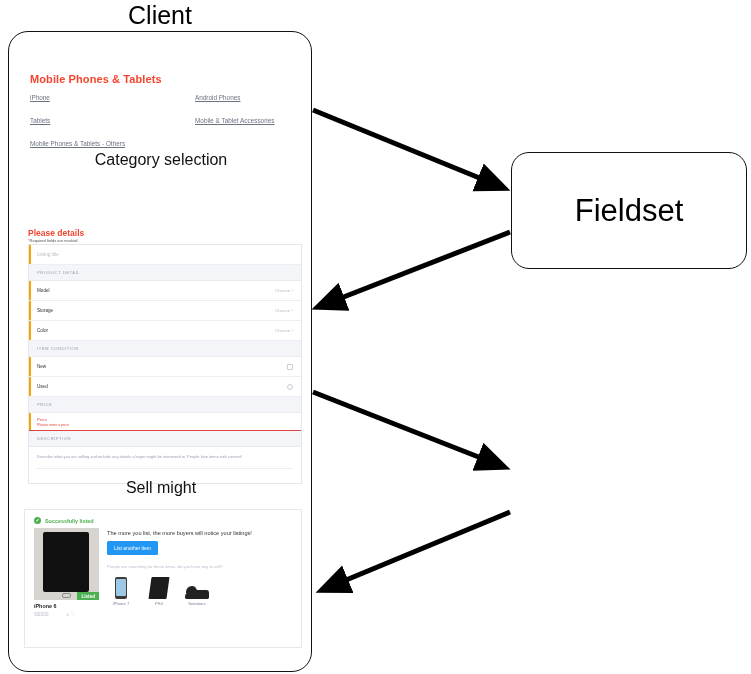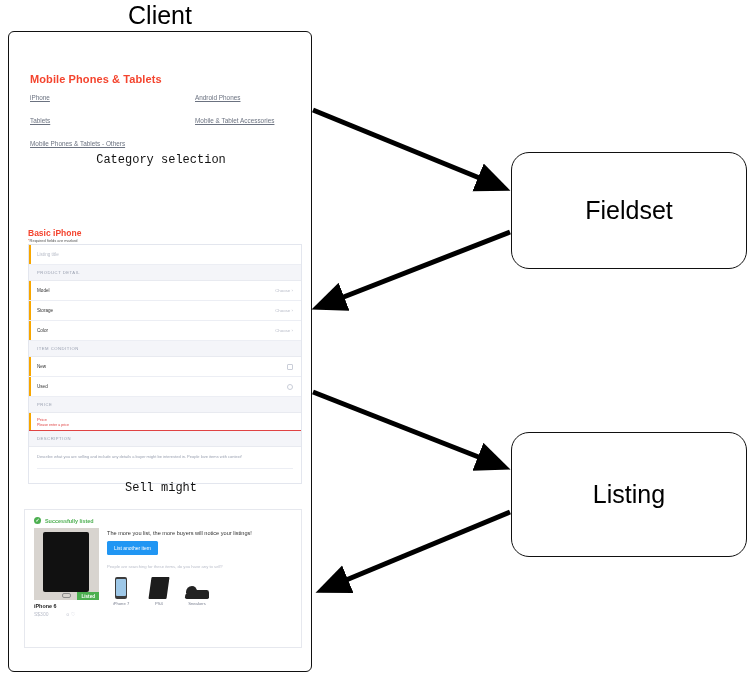--- a/index.html
+++ b/index.html
@@ -15,26 +15,26 @@
 
   
   .diagram-title{
     position:absolute;left:8px;top:0px;width:304px;
     text-align:center;font-size:25px;line-height:30px;color:#000;
   }
 
   
   .phone{
     position:absolute;left:8px;top:31px;width:304px;height:641px;
-    border:1.6px solid #111;border-radius:6px;background:#fff;
+    border:1.6px solid #111;border-radius:20px;background:#fff;
     box-sizing:border-box;overflow:hidden;
   }
 
   .caption{
-    text-align:center;font-size:12px;line-height:18px;color:#111;font-family:Liberation Mono, monospace;
+    text-align:center;font-size:16px;line-height:18px;color:#111;
   }
 
   
   .cat{position:absolute;left:0;top:0;width:304px;}
   .cat-h{
     position:absolute;left:21px;top:41px;font-size:11px;font-weight:bold;
     color:#f4442e;letter-spacing:.1px;
   }
   .cat-links{position:absolute;left:21px;top:58px;width:262px;}
   .cat-col{position:absolute;top:0;width:120px;}
@@ -127,21 +127,21 @@
   .ph7{width:12px;height:22px;background:#3c3c3c;border-radius:2px;position:relative;}
   .ph7:after{content:"";position:absolute;left:1px;top:2px;right:1px;bottom:3px;background:#9ec8e8;border-radius:1px;}
   .ps4{width:18px;height:22px;background:#1d1d1d;transform:skewX(-8deg);border-radius:1px;}
   .shoe{width:24px;height:9px;background:#222;border-radius:9px 3px 2px 2px;position:relative;}
   .shoe:before{content:"";position:absolute;left:1px;top:-4px;width:11px;height:7px;background:#222;border-radius:7px 6px 0 0;}
 
   
   .rbox{
     position:absolute;border:1.6px solid #111;border-radius:18px;background:#fff;
     display:flex;align-items:center;justify-content:center;
-    font-size:25px;color:#000;box-sizing:border-box;
+    font-size:31px;color:#000;box-sizing:border-box;
   }
   #box-fieldset{left:511px;top:152px;width:236px;height:117px;}
   #box-listing{left:511px;top:432px;width:236px;height:125px;}
 </style>
 </head>
 <body>
 
 <div id="stage">
 
   <svg id="wires" viewBox="0 0 751 674">
@@ -170,21 +170,21 @@
         </div>
         <div class="cat-col right">
           <a class="cat-link">Android Phones</a>
           <a class="cat-link">Mobile &amp; Tablet Accessories</a>
         </div>
       </div>
       <div class="caption cap-cat">Category selection</div>
     </div>
 
     <div class="form-wrap">
-      <div class="form-h">Basic iPhone</div>
+      <div class="form-h">Please details</div>
       <div class="form-sub">
         <span>*</span><i>Required fields are marked</i>
       </div>
 
       <div class="card">
 
         <div class="row placeholder">
           <span class="bar"></span>
           <span class="lbl">Listing title</span>
         </div>
@@ -291,17 +291,14 @@
         </div>
       </div>
 
     </div>
 
   </div>
 
   <div class="rbox" id="box-fieldset">
     <span>Fieldset</span>
   </div>
-  <div class="rbox" id="box-listing">
-    <span>Listing</span>
-  </div>
 
 </div>
 
 </body></html>

